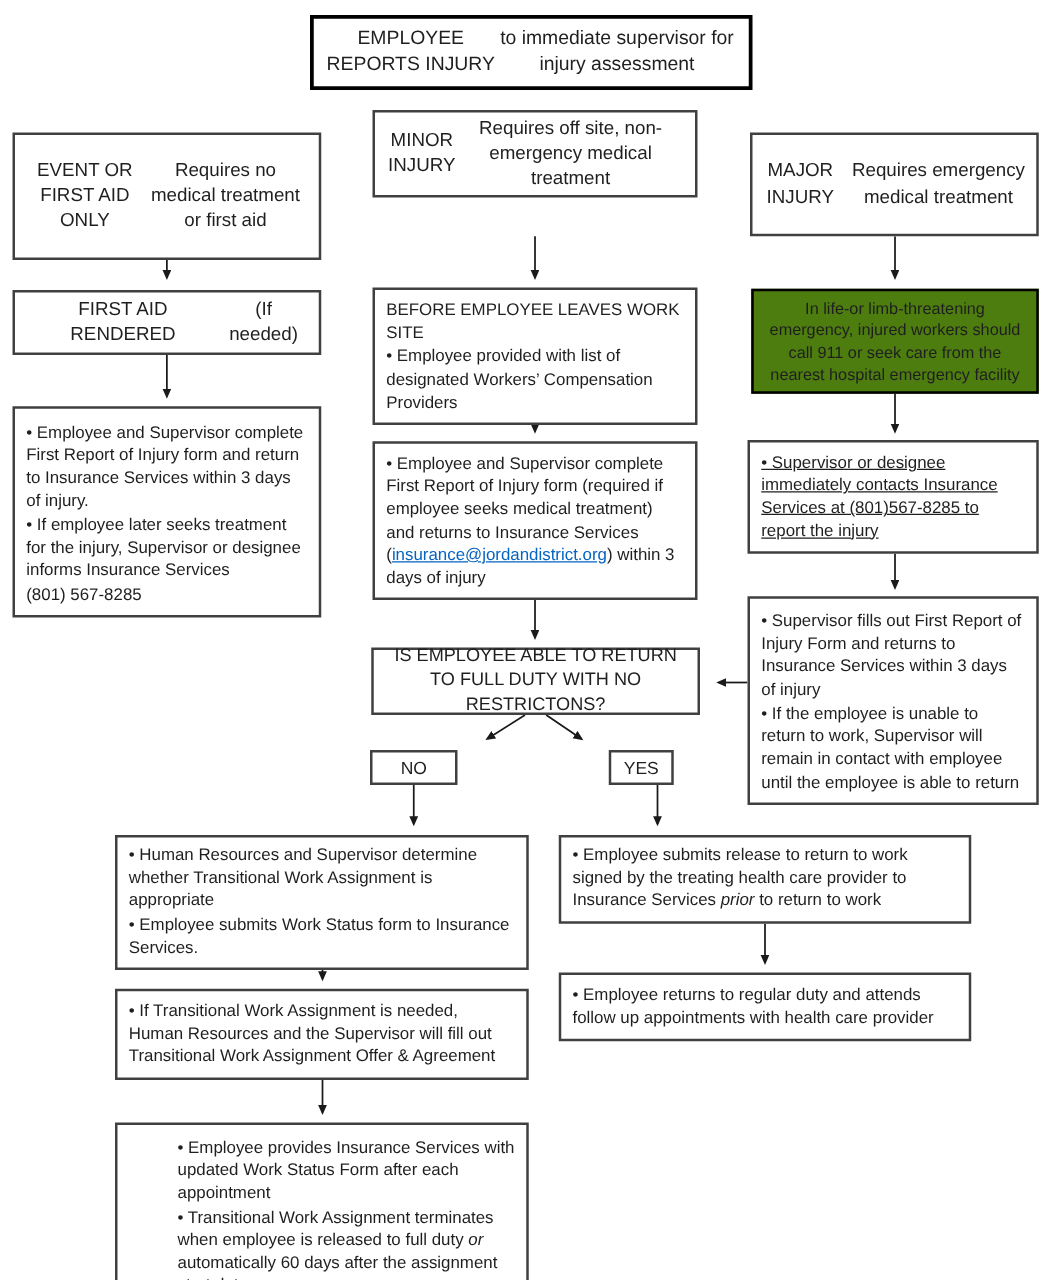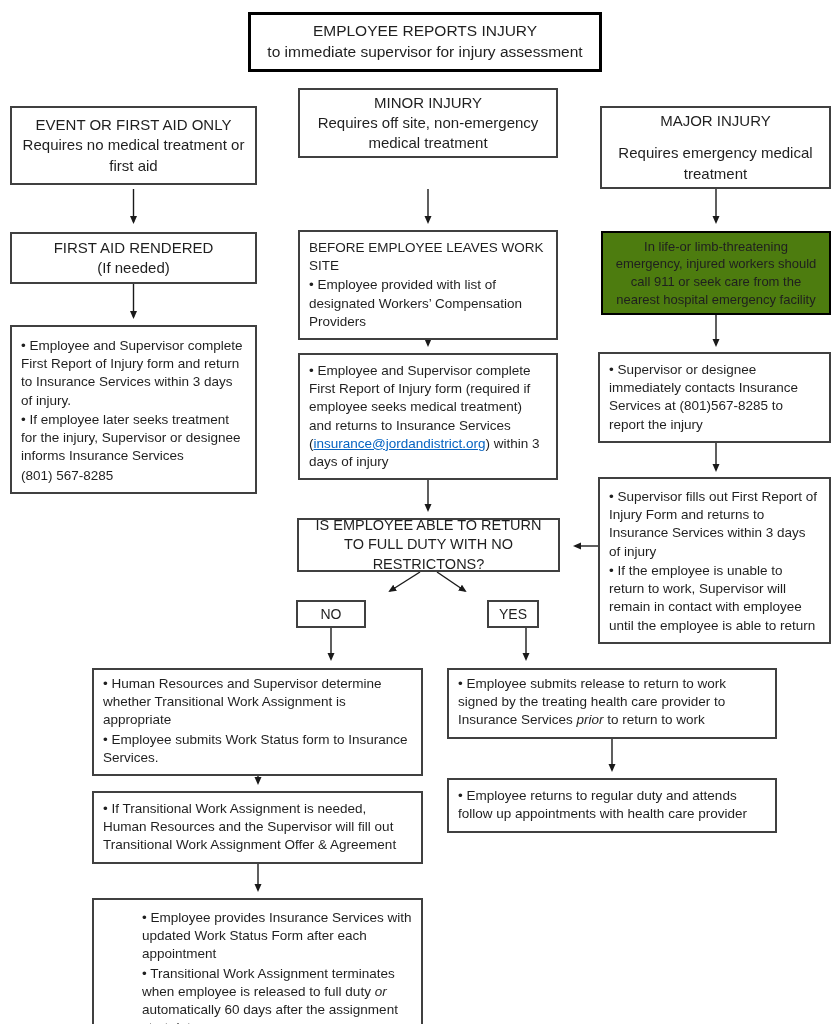--- a/index.html
+++ b/index.html
@@ -5,32 +5,32 @@
   html,body{margin:0;padding:0;background:#ffffff;}
   #canvas{
     position:relative;width:840px;height:1024px;background:#ffffff;
     font-family:"Liberation Sans",sans-serif;color:#1f1f1f;overflow:hidden;
   }
   .box{
     position:absolute;box-sizing:border-box;background:#ffffff;
     border:2px solid #404040;font-size:13.5px;line-height:1.35;
     padding:6px 9px;text-align:left;
   }
-  .box.center{display:flex;flex-direction:column;align-items:center;justify-content:center;text-align:center;}
+  .box.center{display:flex;flex-direction:row;align-items:center;justify-content:center;text-align:center;}
   .para{margin:1px 0 1px 0;}
   #title-box{left:248px;top:12px;width:354px;height:60px;border:3px solid #000000;font-size:15.5px;}
-  #a1{left:10px;top:106px;width:247px;height:79px;font-size:15px;}
+  #a1{left:10px;top:106px;width:247px;height:102px;font-size:15px;}
   #b1{left:298px;top:88px;width:260px;height:70px;font-size:15px;}
   #c1{left:600px;top:106px;width:231px;height:83px;font-size:15px;gap:12px;}
   #a2{left:10px;top:232px;width:247px;height:52px;font-size:15px;}
   #b2{left:298px;top:230px;width:260px;min-height:84px;}
   #c2{left:601px;top:231px;width:230px;height:84px;background:#4d7c0f;border-color:#000000;font-size:13px;}
   #a3{left:10px;top:325px;width:247px;min-height:163px;padding-top:9px;}
   #b3{left:298px;top:353px;width:260px;min-height:124px;}
-  #c3{left:598px;top:352px;width:233px;min-height:83px;}
+  #c3{left:598px;top:352px;width:233px;min-height:83px;text-decoration:underline;}
   #c4{left:598px;top:477px;width:233px;min-height:150px;padding-top:8px;}
   #decision{left:297px;top:518px;width:263px;height:54px;font-size:14.5px;}
   #no-box{left:296px;top:600px;width:70px;height:28px;font-size:14px;}
   #yes-box{left:487px;top:600px;width:52px;height:28px;font-size:14px;}
   #l1{left:92px;top:668px;width:331px;min-height:82px;padding-top:4px;}
   #l2{left:92px;top:791px;width:331px;min-height:68px;}
   #l3{left:92px;top:898px;width:331px;min-height:112px;padding-top:8px;padding-left:48px;}
   #r1{left:447px;top:668px;width:330px;min-height:69px;padding-top:4px;}
   #r2{left:447px;top:778px;width:330px;min-height:55px;}
   a.email-link{color:#0563C1;text-decoration:underline;cursor:pointer;}

